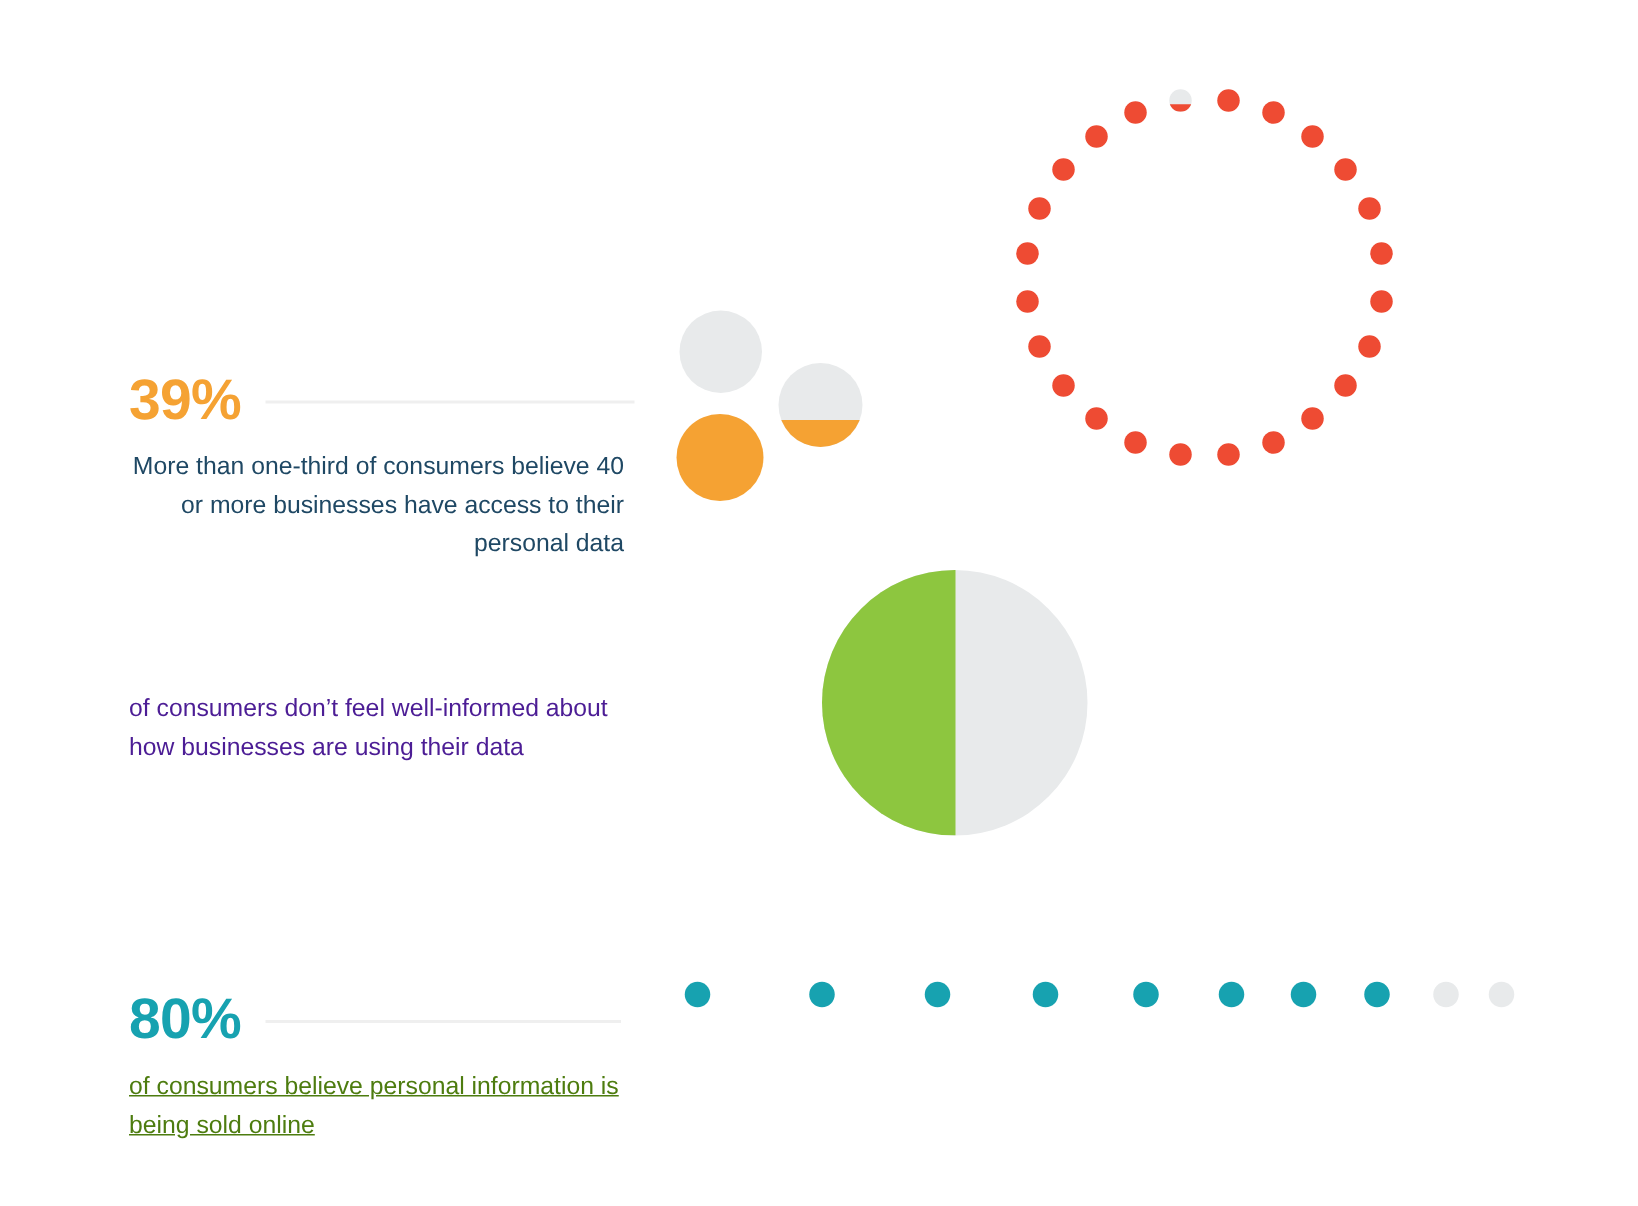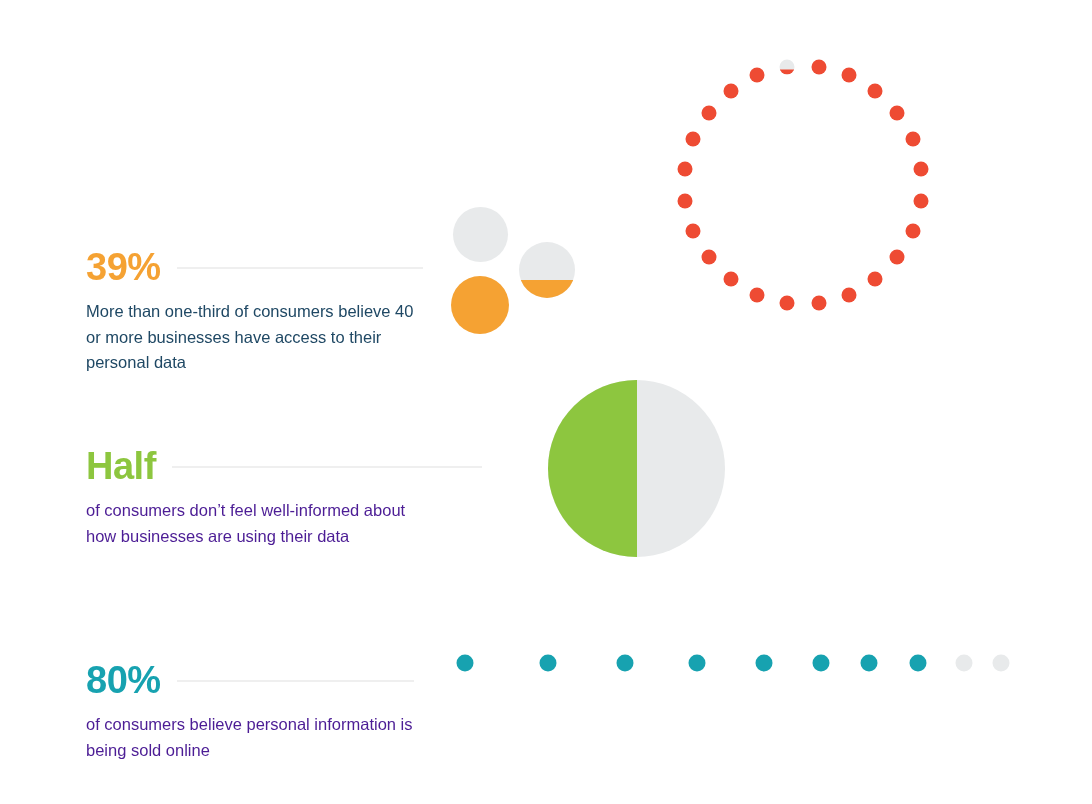--- a/index.html
+++ b/index.html
@@ -159,42 +159,38 @@
   }
   .row-dot.on  { background: #17A2B0; }
   .row-dot.off { background: #E8EAEB; }
 </style>
 </head>
 <body>
 
 <div class="canvas">
 
 
-  <div class="stat-block" id="stat-1" style="top:248px;">
+  <div class="stat-block" id="stat-1" style="top:248px;text-align:right;">
     <div class="stat-headline-row">
       <div class="stat-number" style="color: rgb(245, 162, 51);">39%</div>
       <div class="stat-rule" id="rule-1" style="width: 246px; background: rgb(239, 239, 239);"></div>
     </div>
     <div class="stat-desc" style="color: rgb(31, 72, 100);">More than one-third of consumers believe 40 or more businesses have access to their personal data</div>
   </div>
 
   <div class="stat-block" id="stat-2" style="top:447px;">
-    <div class="stat-headline-row">
-      <div class="stat-number" style="color: rgb(141, 198, 63);">Half</div>
-      <div class="stat-rule" id="rule-2" style="width: 310px; background: rgb(239, 239, 239);"></div>
-    </div>
     <div class="stat-desc" style="color: #4c1d95;">of consumers don’t feel well-informed about how businesses are using their data</div>
   </div>
 
   <div class="stat-block" id="stat-3" style="top:661px;">
     <div class="stat-headline-row">
       <div class="stat-number" style="color: rgb(23, 162, 176);">80%</div>
       <div class="stat-rule" id="rule-3" style="width: 237px; background: rgb(239, 239, 239);"></div>
     </div>
-    <div class="stat-desc" style="color: #4c1d95;">of consumers believe personal information is being sold online</div>
+    <div class="stat-desc" style="color: #4d7c0f; text-decoration: underline;">of consumers believe personal information is being sold online</div>
   </div>
 
   <div class="ring-wrap" id="dot-ring-97">
       <div class="ring-dot partial" style="left: 111.467px; top: 9.01806px; background: rgb(232, 234, 235);">
         <div class="fillpart" style="height: 32%; background: rgb(238, 75, 51);"></div>
       </div>
       <div class="ring-dot" style="left: 142.533px; top: 9.01806px; background: rgb(238, 75, 51);"></div>
       <div class="ring-dot" style="left: 172.539px; top: 17.0583px; background: rgb(238, 75, 51);"></div>
       <div class="ring-dot" style="left: 199.443px; top: 32.591px; background: rgb(238, 75, 51);"></div>
       <div class="ring-dot" style="left: 221.409px; top: 54.5574px; background: rgb(238, 75, 51);"></div>

